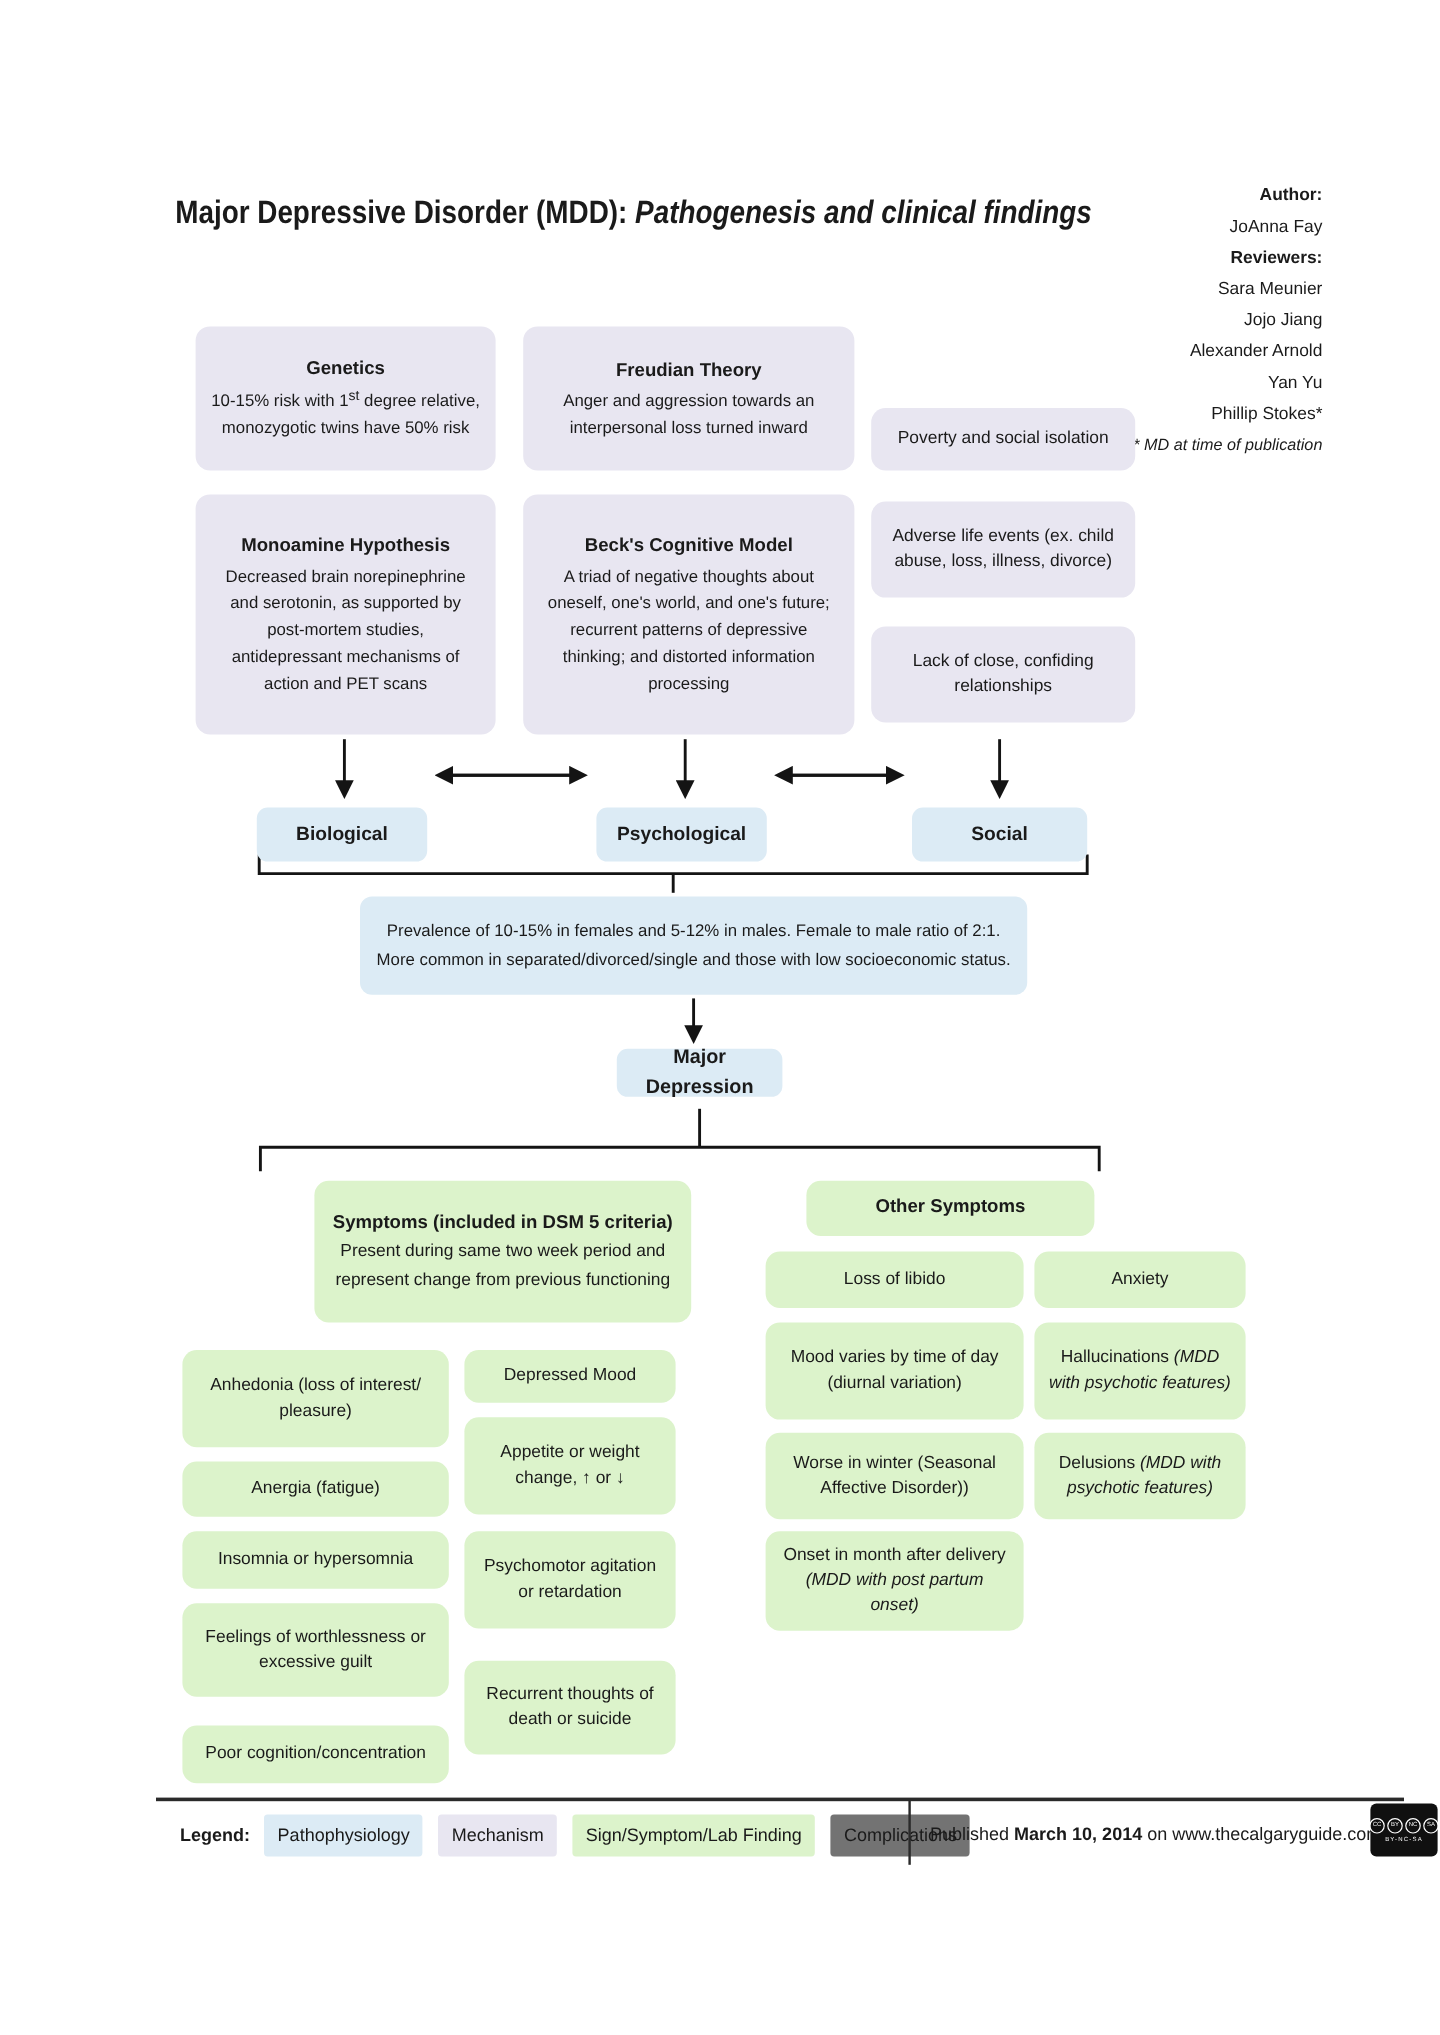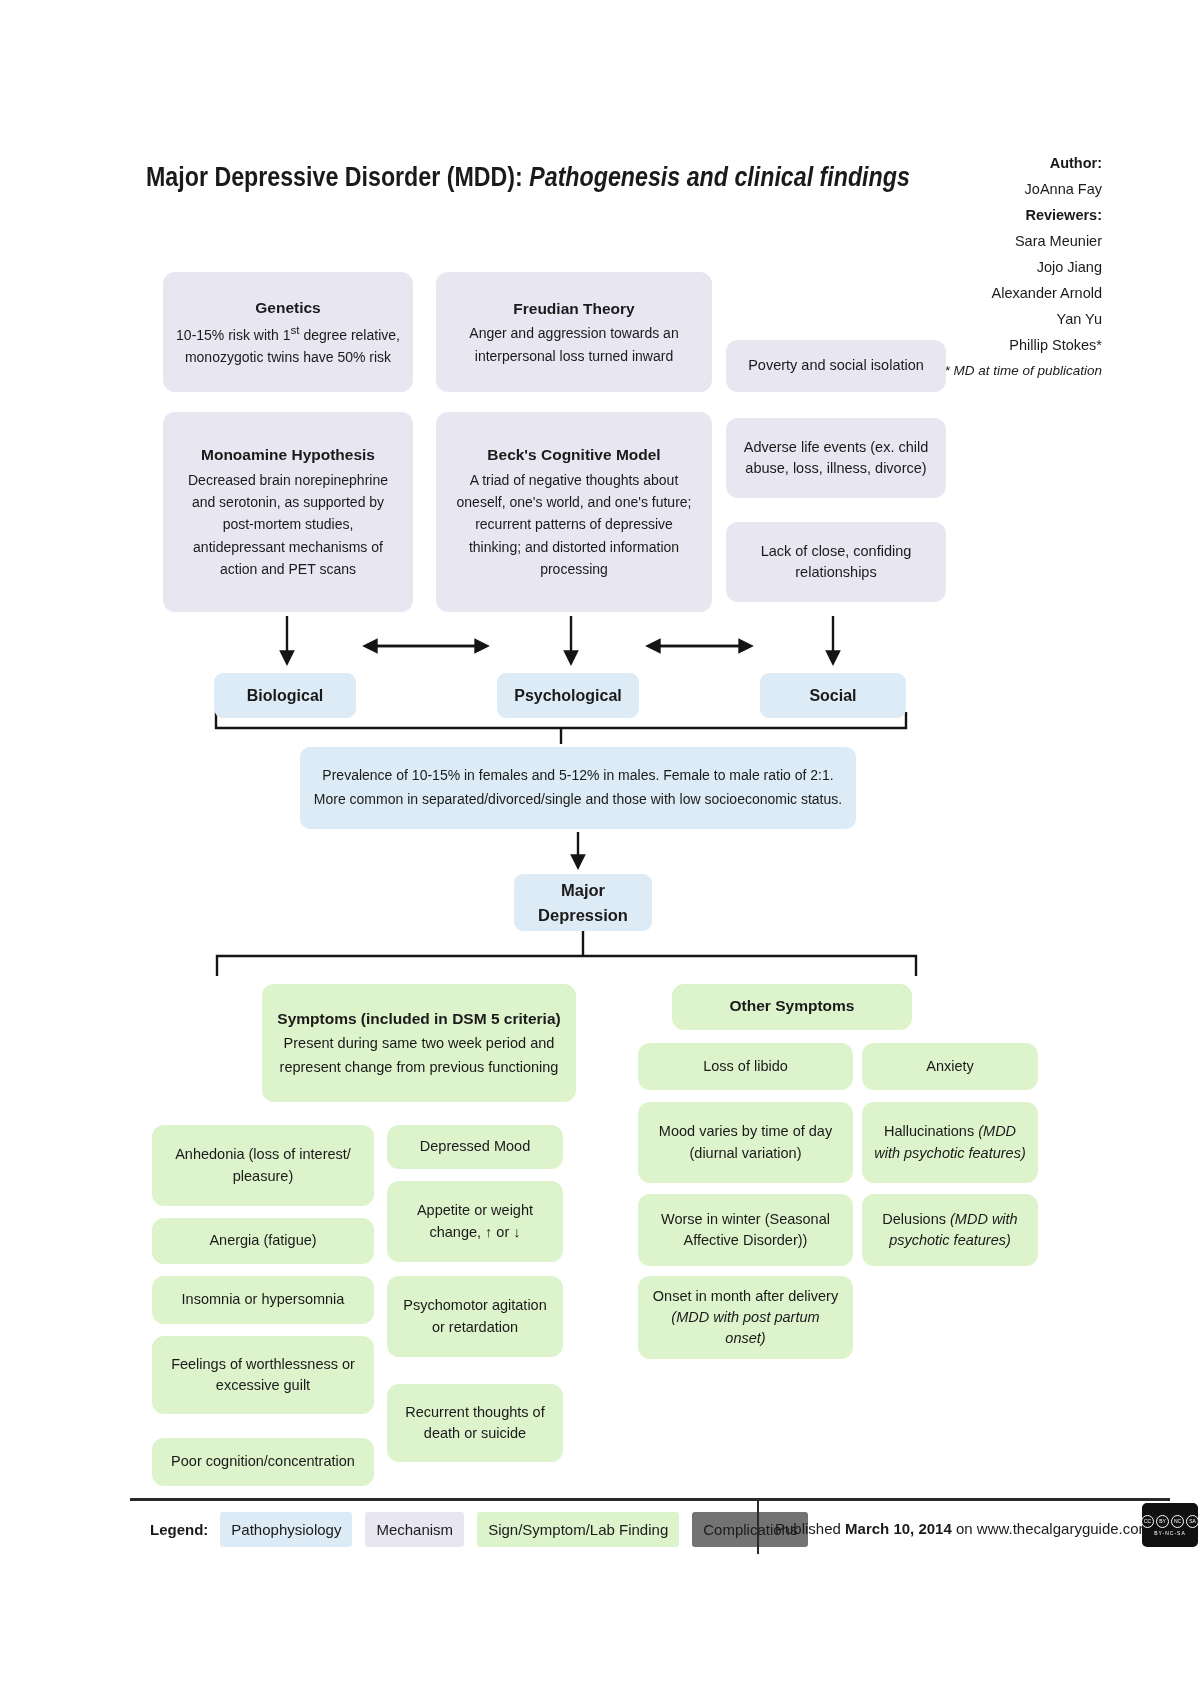--- a/index.html
+++ b/index.html
@@ -132,21 +132,21 @@
   </div>
   <div class="box patho" style="left:760px;top:673px;width:146px;height:45px;border-radius:9px;">
     <span class="domain-label">Social</span>
   </div>
 
   <div class="box patho" style="left:300px;top:747px;width:556px;height:82px;border-radius:10px;font-size:14px;line-height:1.7;">
     <span>Prevalence of 10-15% in females and 5-12% in males.  Female to male ratio of 2:1.</span>
     <span>More common in separated/divorced/single and those with low socioeconomic status.</span>
   </div>
 
-  <div class="box patho" style="left:514px;top:874px;width:138px;height:57px;border-radius:9px;">
+  <div class="box patho" style="left:514px;top:874px;width:138px;height:40px;border-radius:9px;">
     <span style="font-weight:bold;font-size:16.5px;">Major Depression</span>
   </div>
 
   <div class="box sign" style="left:222px;top:984px;width:314px;height:118px;margin-left:40px;">
     <span class="bt">Symptoms (included in DSM 5 criteria)</span>
     <span class="bb" style="font-size:14.5px;">Present during same two week period and represent change from previous functioning</span>
   </div>
 
   <div class="box sign" style="left:672px;top:984px;width:240px;height:46px;">
     <span class="bt">Other Symptoms</span>

